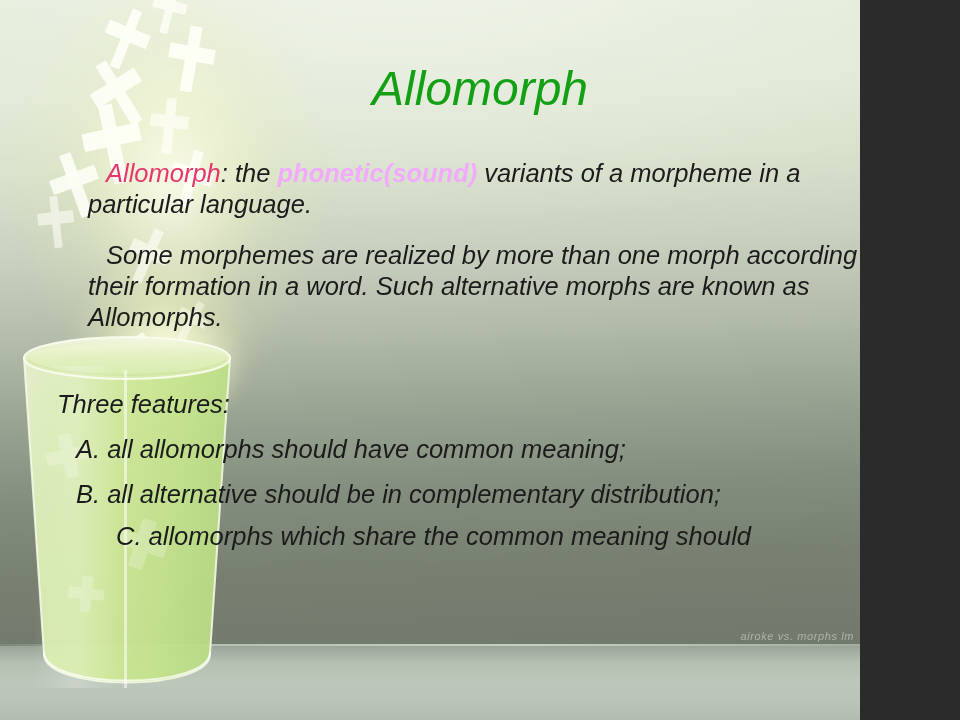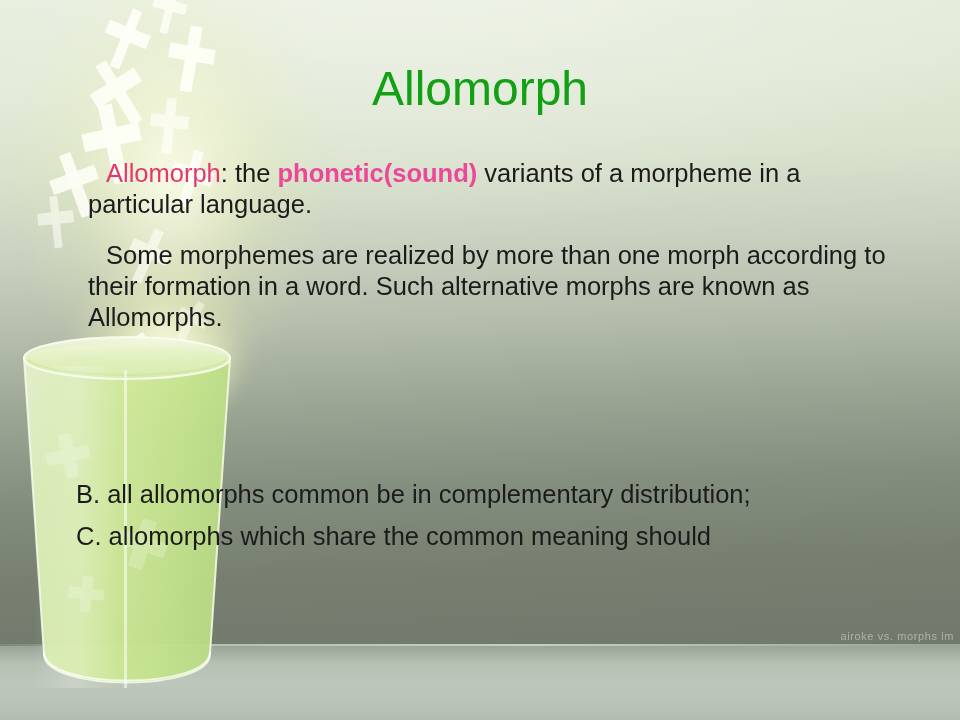--- a/index.html
+++ b/index.html
@@ -3,24 +3,25 @@
 <meta charset="utf-8">
 <title>Allomorph</title>
 <style>
   html, body {
     margin: 0;
     padding: 0;
     background: #2b2b2b;
   }
   #slide {
     position: relative;
-    width: 960px;
+    width: 860px;
     height: 720px;
     overflow: hidden;
     font-family: "Liberation Sans", sans-serif;
+    font-style: italic;
     -webkit-font-smoothing: antialiased;
   }
 
   
   .bg-wall {
     position: absolute;
     left: 0; top: 0;
     width: 960px; height: 646px;
     background:
       radial-gradient(115% 80% at 42% -14%,
@@ -179,25 +180,25 @@
   .feature {
     position: absolute;
     left: 76px;
     color: #1b1b1b;
     font-size: 25.5px;
     line-height: 31px;
     width: 840px;
   }
   #feature-a { top: 434px; }
   #feature-b { top: 479px; }
-  #feature-c { top: 521px; width: 830px; text-indent: 0; }
+  #feature-c { top: 521px; width: 830px; text-indent: 0; margin-left: 40px; }
   #feature-c .wrap2 { display: block; padding-left: 22px; }
 
   .hl-pink      { color: #e5376e; }
-  .hl-pink-bold { color: #ec4899; font-weight: bold; }
+  .hl-pink-bold { color: #f0abfc; font-weight: bold; }
 
   #watermark {
     position: absolute;
     right: 6px; top: 630px;
     font-size: 11px;
     letter-spacing: .6px;
     color: rgba(255,255,255,0.42);
     font-family: "Liberation Sans", sans-serif;
     white-space: pre;
   }
@@ -284,21 +285,23 @@
       <path d="M 62,316 C 62,354 228,354 228,316" fill="none" stroke="#ffffff" stroke-width="2" stroke-opacity="0.75"></path>
     </svg>
   </div>
 
   <div id="title">Allomorph</div>
 
   <div class="para" id="para-1"><span class="hl-pink">Allomorph</span><span>: the </span><span class="hl-pink-bold">phonetic(sound)</span><span> variants of a morpheme in a particular language.</span></div>
 
   <div class="para" id="para-2">Some morphemes are realized by more than one morph according to their formation in a word. Such alternative morphs are known as Allomorphs.</div>
 
-
-
-  <div class="feature" id="feature-b">B. all allomorphs common be in complementary distribution;</div>
+  <div id="features-heading">Three features:</div>
+
+  <div class="feature" id="feature-a">A. all allomorphs should have common meaning;</div>
+
+  <div class="feature" id="feature-b">B. all alternative should be in complementary distribution;</div>
 
   <div class="feature" id="feature-c"><span>C. allomorphs which share the common meaning should</span></div>
 
   <div id="watermark">airoke vs. morphs lm</div>
 
 </div>
 
 </body></html>

